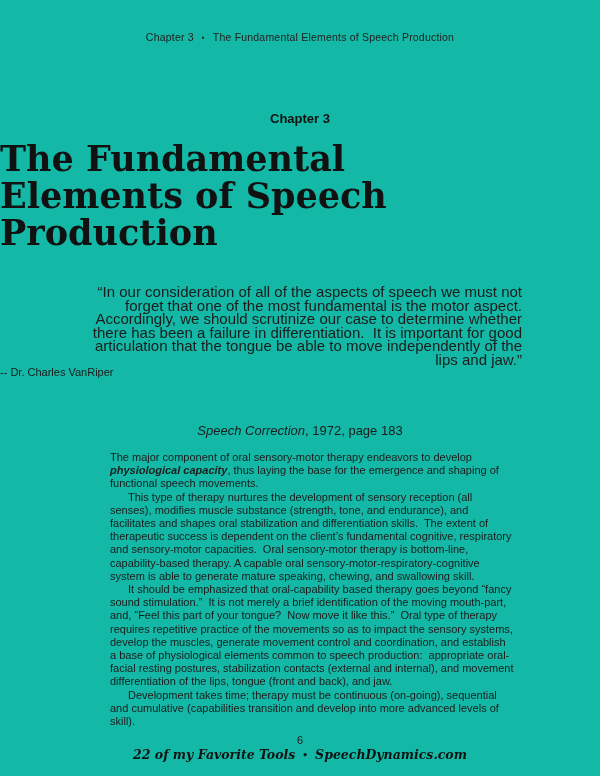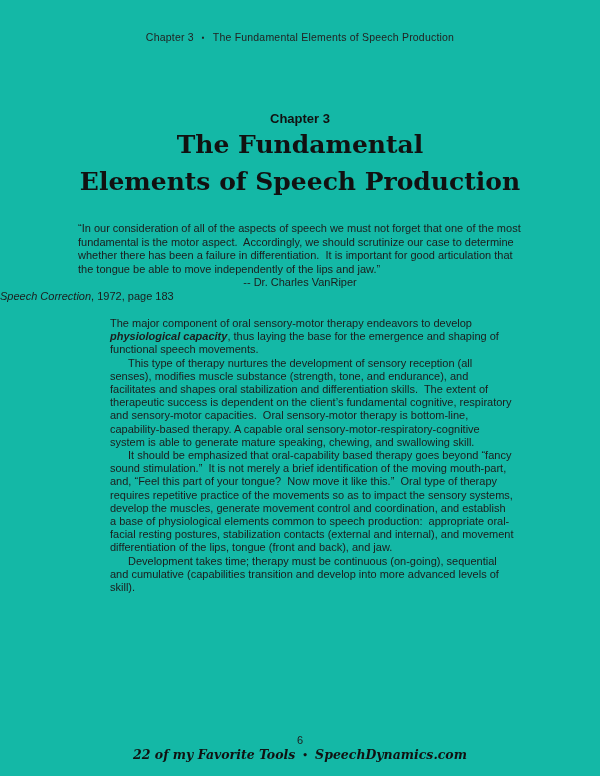--- a/index.html
+++ b/index.html
@@ -35,43 +35,45 @@
     vertical-align: 1px;
   }
   .chapter-label {
     margin-top: 68px;
     text-align: center;
     font-size: 13px;
     font-weight: bold;
     color: #111111;
   }
   .main-title {
-    text-align: center;
-    font-size: 25px;
+    margin-top: 14px;
+    text-align: left;
+    font-size: 35px;
     line-height: 37px;
     color: #111111;
   }
   .quote-block {
     width: 444px;
-    margin: 22px auto 0 auto;
-    text-align: left;
-    font-size: 11px;
+    margin: 34px auto 0 auto;
+    text-align: right;
+    font-size: 15px;
     line-height: 13.5px;
     white-space: pre-wrap;
     color: #1c1c1c;
   }
   .attribution {
-    text-align: center;
     font-size: 11px;
     line-height: 13.5px;
     margin-top: 0;
   }
   .source-line {
-    font-size: 11px;
+    text-align: center;
+    font-size: 13px;
     line-height: 13.5px;
+    margin-top: 44px;
   }
   .source-title {
     font-style: italic;
   }
   .section-heading {
     margin: 26px 0 0 90px;
     font-size: 21px;
     color: #111111;
   }
   .body-text {

